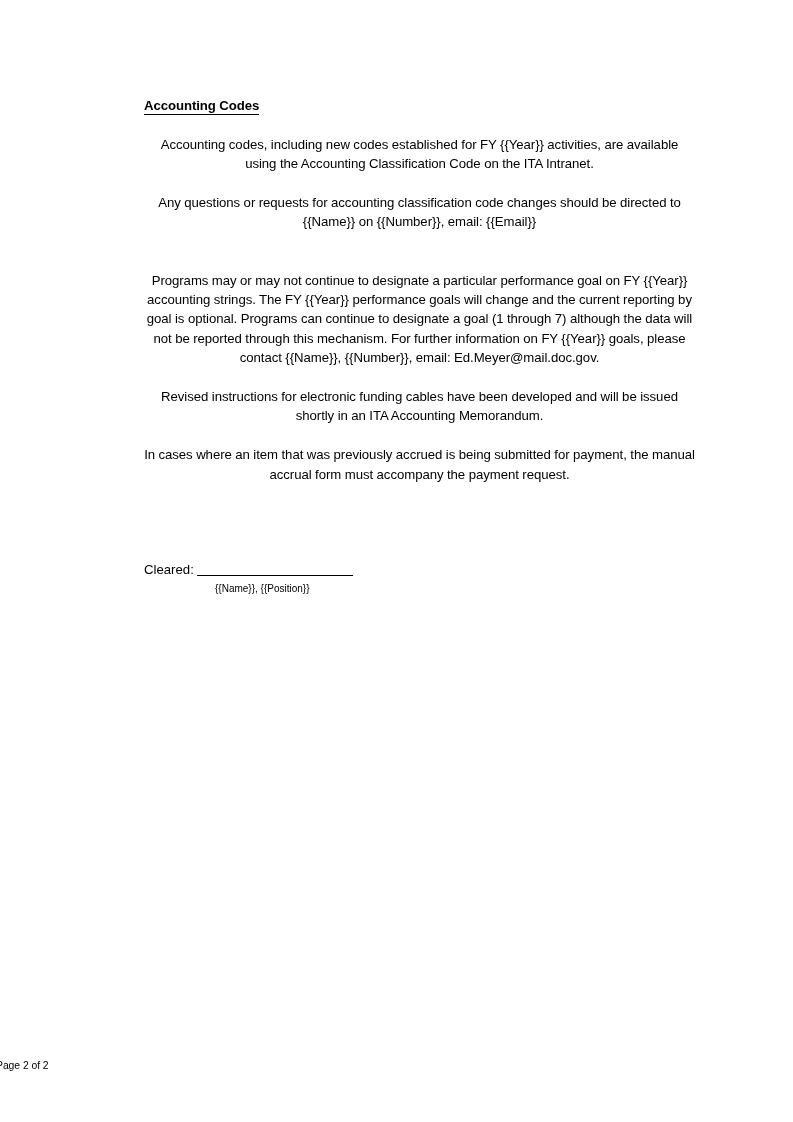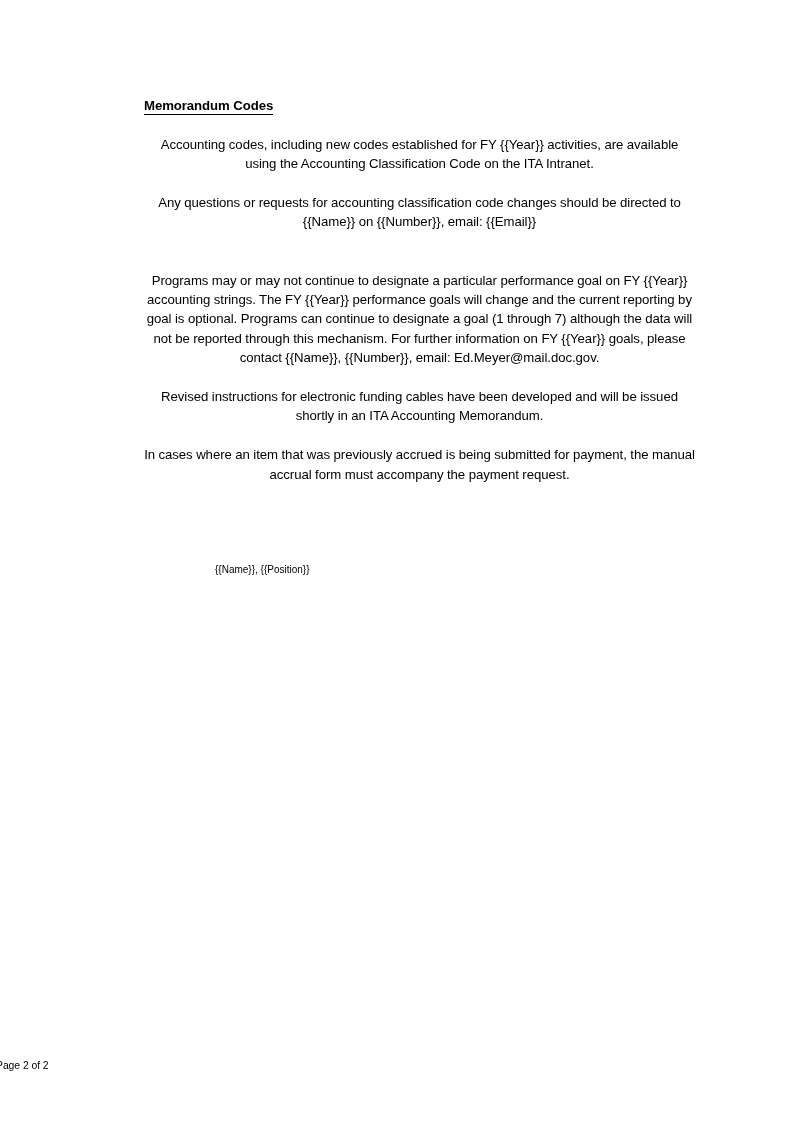--- a/index.html
+++ b/index.html
@@ -98,21 +98,21 @@
     transform: translateX(-4px);
   }
 </style>
 </head>
 <body>
 
 <div class="page">
 
   <div class="content">
 
-    <div class="heading"><span class="h-txt">Memorandum Codes</span></div>
+    <div class="heading"><span class="h-txt">Accounting Codes</span></div>
     <div class="gap-after-heading"></div>
 
     <p class="para">Accounting codes, including new codes established for FY {{Year}} activities, are available using the Accounting Classification Code on the ITA Intranet.</p>
     <div class="gap-para"></div>
 
     <p class="para">Any questions or requests for accounting classification code changes should be directed to {{Name}} on {{Number}}, email: {{Email}}</p>
     <div class="gap-para"></div>
 
     <div class="gap-after-heading"></div>
 
@@ -120,18 +120,19 @@
     <div class="gap-para"></div>
 
     <p class="para">Revised instructions for electronic funding cables have been developed and will be issued shortly in an ITA Accounting Memorandum.</p>
     <div class="gap-para"></div>
 
     <p class="para">In cases where an item that was previously accrued is being submitted for payment, the manual accrual form must accompany the payment request.</p>
 
   </div>
 
   <div class="cleared-block">
+    <div class="cleared-row"><span>Cleared:</span><span class="cleared-rule"></span></div>
     <div class="cleared-name">{{Name}}, {{Position}}</div>
   </div>
 
   <div class="footer"><span class="footer-inner">Page 2 of 2</span></div>
 
 </div>
 
 </body></html>

